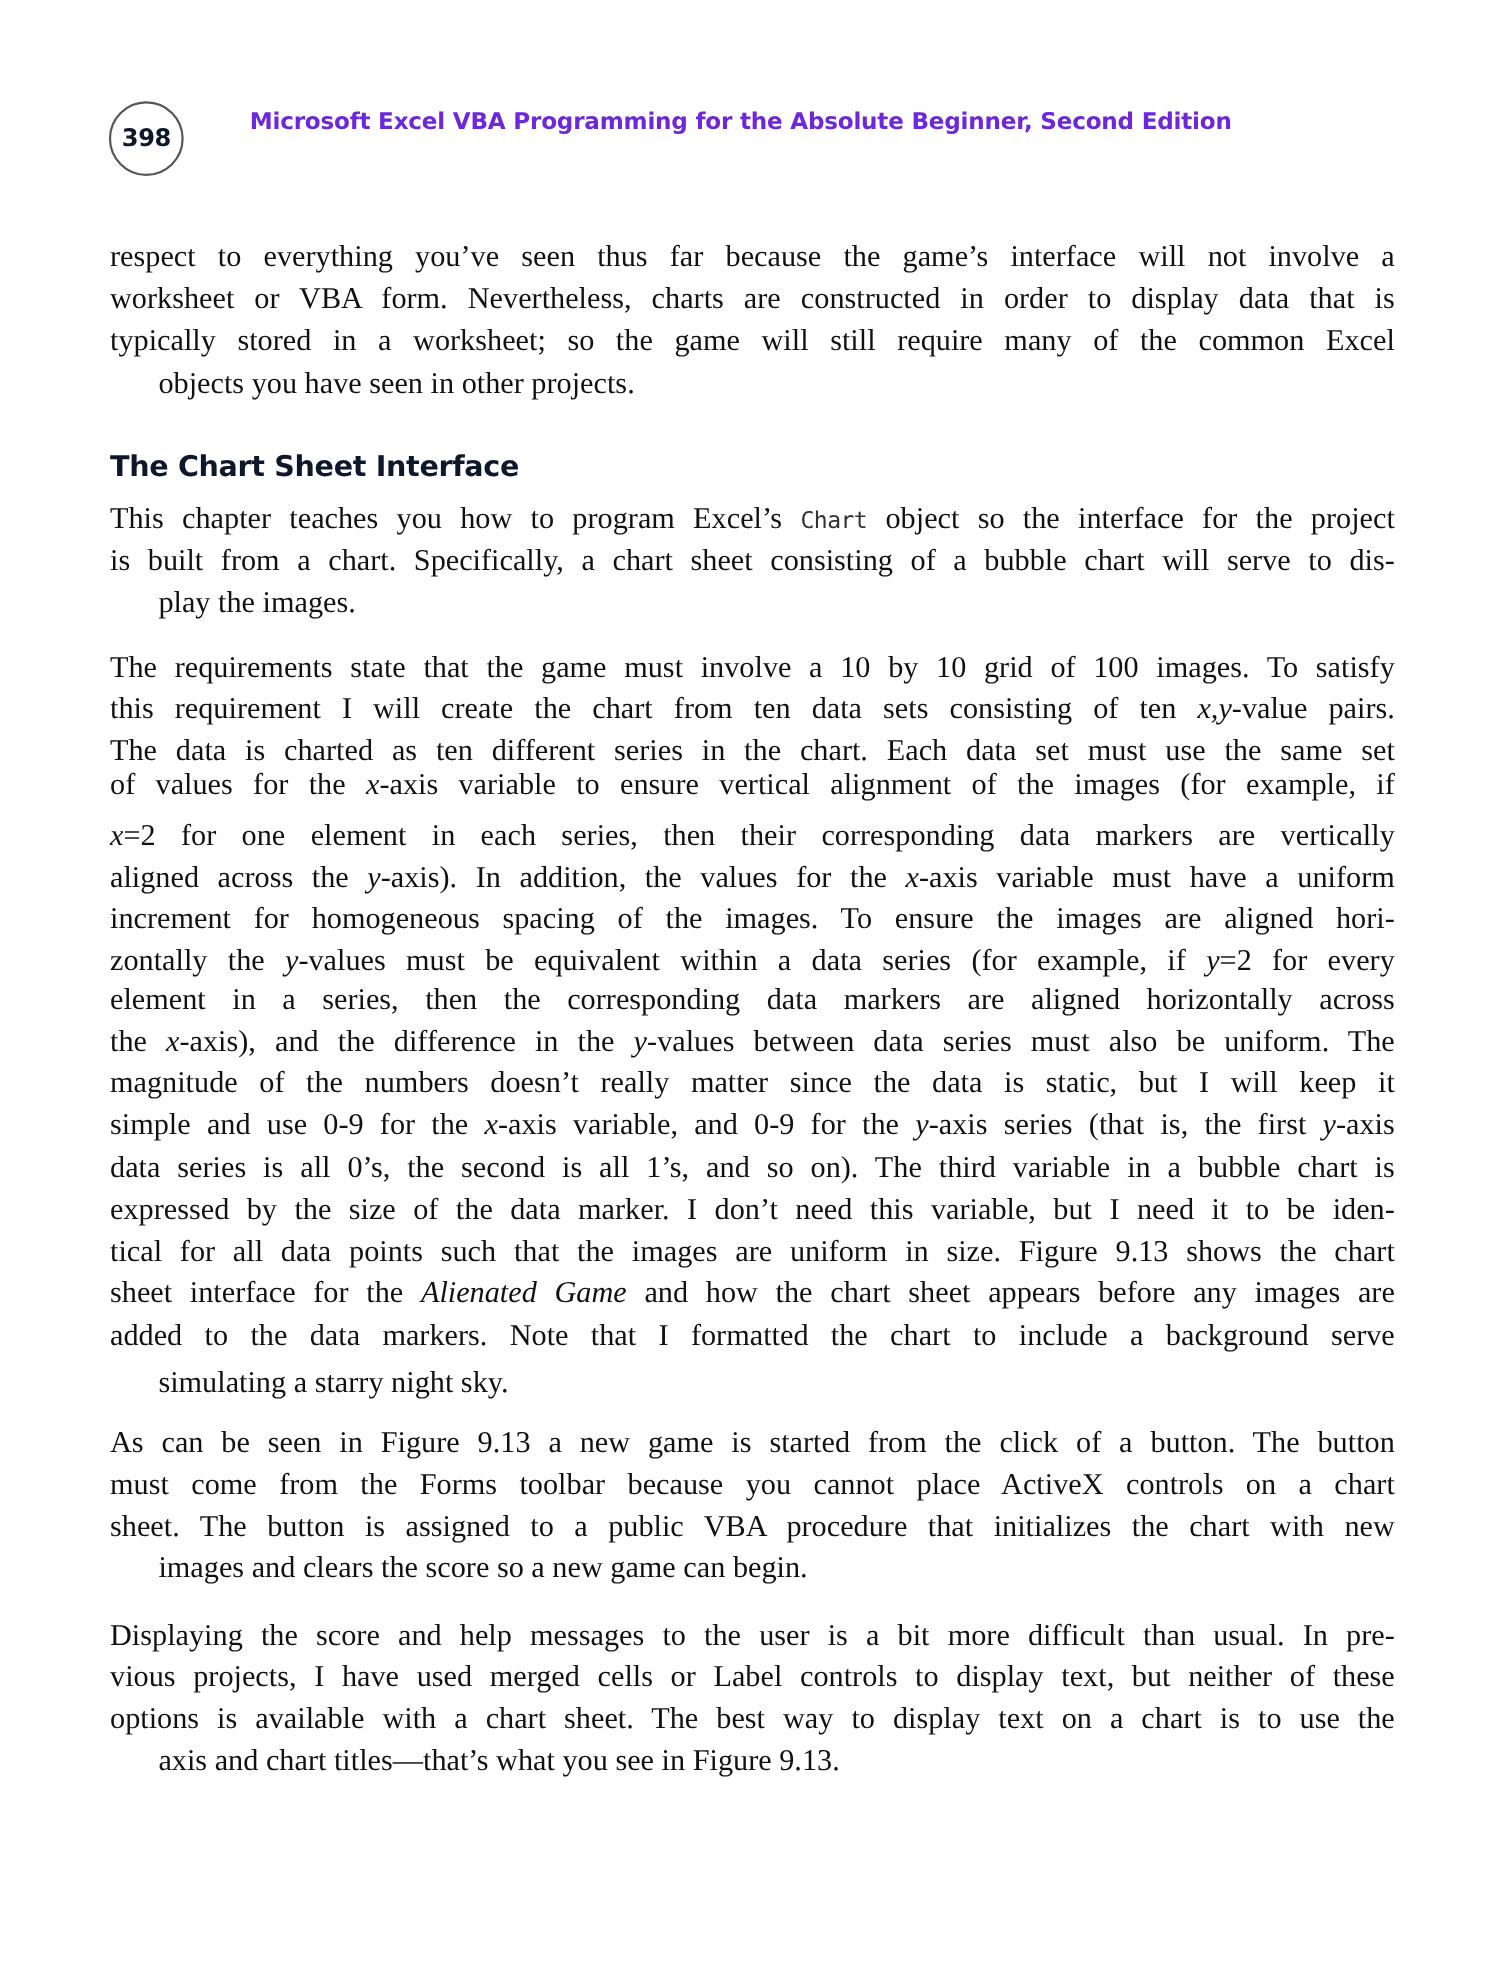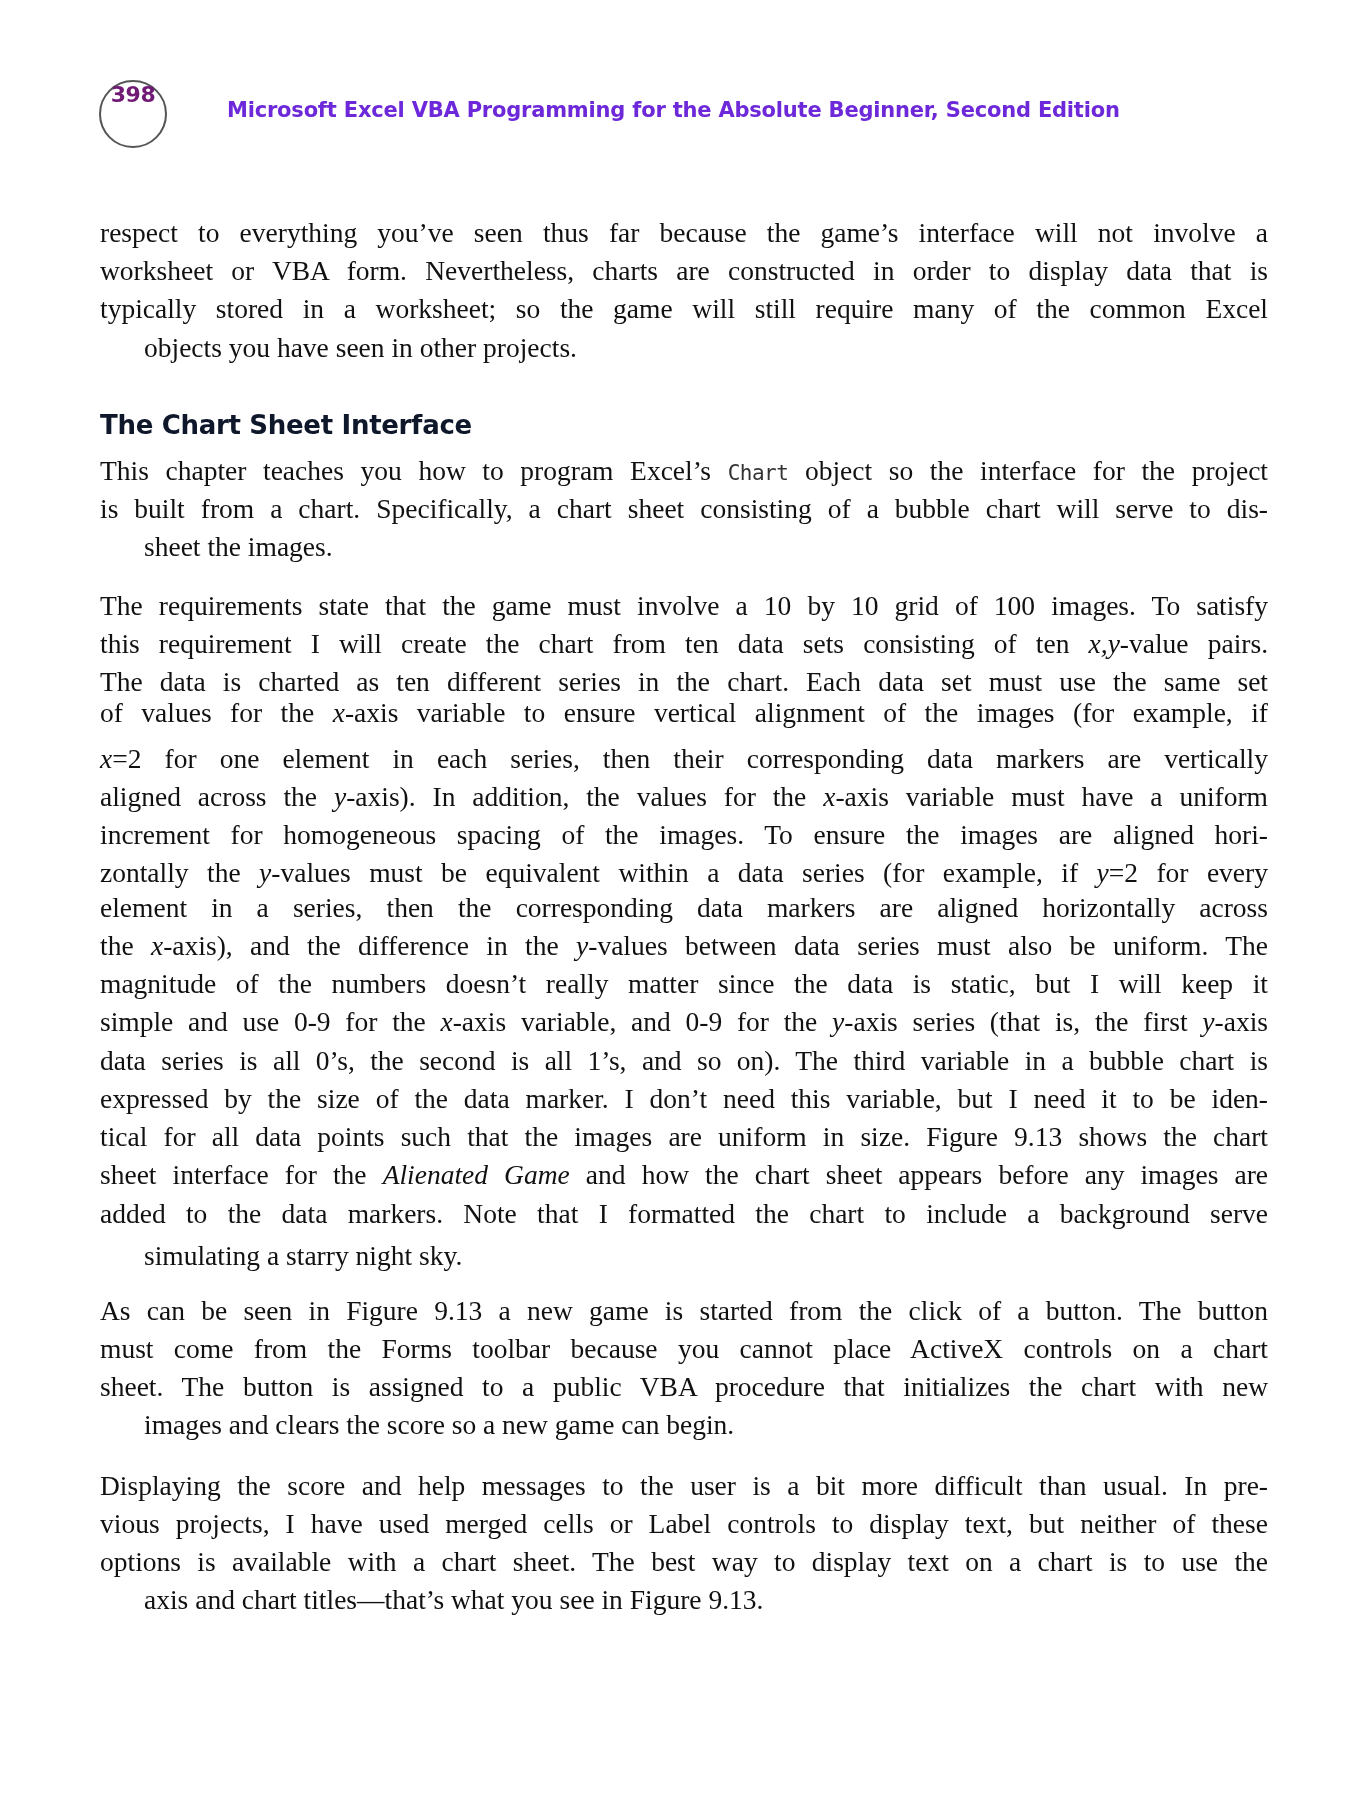--- a/index.html
+++ b/index.html
@@ -1,23 +1,23 @@
 <!DOCTYPE html>
 <html><head>
 <meta charset="utf-8">
 <style>
   html, body { margin: 0; padding: 0; background: #ffffff; }
   body { width: 1370px; height: 1800px; position: relative; overflow: hidden; }
   .page { position: absolute; left: 0; top: 0; width: 1370px; height: 1800px; background: #fff; }
 
   .page-number {
-    position: absolute; left: 99px; top: 80px; width: 64px; height: 64px;
+    position: absolute; left: 99px; top: 92px; width: 64px; height: 64px;
     border: 2.5px solid #555; border-radius: 50%;
-    display: flex; align-items: flex-start; justify-content: center;
-    font-family: "DejaVu Sans", sans-serif; font-weight: bold; font-size: 22px; color: #701a75;
+    display: flex; align-items: center; justify-content: center;
+    font-family: "DejaVu Sans", sans-serif; font-weight: bold; font-size: 22px; color: #0f172a;
     letter-spacing: -0.5px;
   }
   .running-header {
     position: absolute; left: 227px; top: 98px;
     font-family: "DejaVu Sans", sans-serif; font-weight: bold; font-size: 21px; color: #6d28d9;
     white-space: nowrap; letter-spacing: -0.2px;
   }
 
   .line {
     position: absolute; left: 100px; width: 1168px; height: 34px;
@@ -46,21 +46,21 @@
 
   <div class="heading">The Chart Sheet Interface</div>
 
   <div id="body-text">
       <div class="line" style="top: 216px;"><span>respect to everything you’ve seen thus far because the game’s interface will not involve a</span></div>
       <div class="line" style="top: 254px;"><span>worksheet or VBA form. Nevertheless, charts are constructed in order to display data that is</span></div>
       <div class="line" style="top: 292px;"><span>typically stored in a worksheet; so the game will still require many of the common Excel</span></div>
       <div class="line last" style="top: 331px;"><span>objects you have seen in other projects.</span></div>
       <div class="line" style="top: 454px;"><span>This chapter teaches you how to program Excel’s </span><code>Chart</code><span> object so the interface for the project</span></div>
       <div class="line" style="top: 492px;"><span>is built from a chart. Specifically, a chart sheet consisting of a bubble chart will serve to dis-</span></div>
-      <div class="line last" style="top: 530px;"><span>sheet the images.</span></div>
+      <div class="line last" style="top: 530px;"><span>play the images.</span></div>
       <div class="line" style="top: 589px;"><span>The requirements state that the game must involve a 10 by 10 grid of 100 images. To satisfy</span></div>
       <div class="line" style="top: 627px;"><span>this requirement I will create the chart from ten data sets consisting of ten </span><i>x,y</i><span>-value pairs.</span></div>
       <div class="line" style="top: 665px;"><span>The data is charted as ten different series in the chart. Each data set must use the same set</span></div>
       <div class="line" style="top: 696px;"><span>of values for the </span><i>x</i><span>-axis variable to ensure vertical alignment of the images (for example, if</span></div>
       <div class="line" style="top: 742px;"><i>x</i><span>=2 for one element in each series, then their corresponding data markers are vertically</span></div>
       <div class="line" style="top: 780px;"><span>aligned across the </span><i>y</i><span>-axis). In addition, the values for the </span><i>x</i><span>-axis variable must have a uniform</span></div>
       <div class="line" style="top: 818px;"><span>increment for homogeneous spacing of the images. To ensure the images are aligned hori-</span></div>
       <div class="line" style="top: 856px;"><span>zontally the </span><i>y</i><span>-values must be equivalent within a data series (for example, if </span><i>y</i><span>=2 for every</span></div>
       <div class="line" style="top: 891px;"><span>element in a series, then the corresponding data markers are aligned horizontally across</span></div>
       <div class="line" style="top: 929px;"><span>the </span><i>x</i><span>-axis), and the difference in the </span><i>y</i><span>-values between data series must also be uniform. The</span></div>

